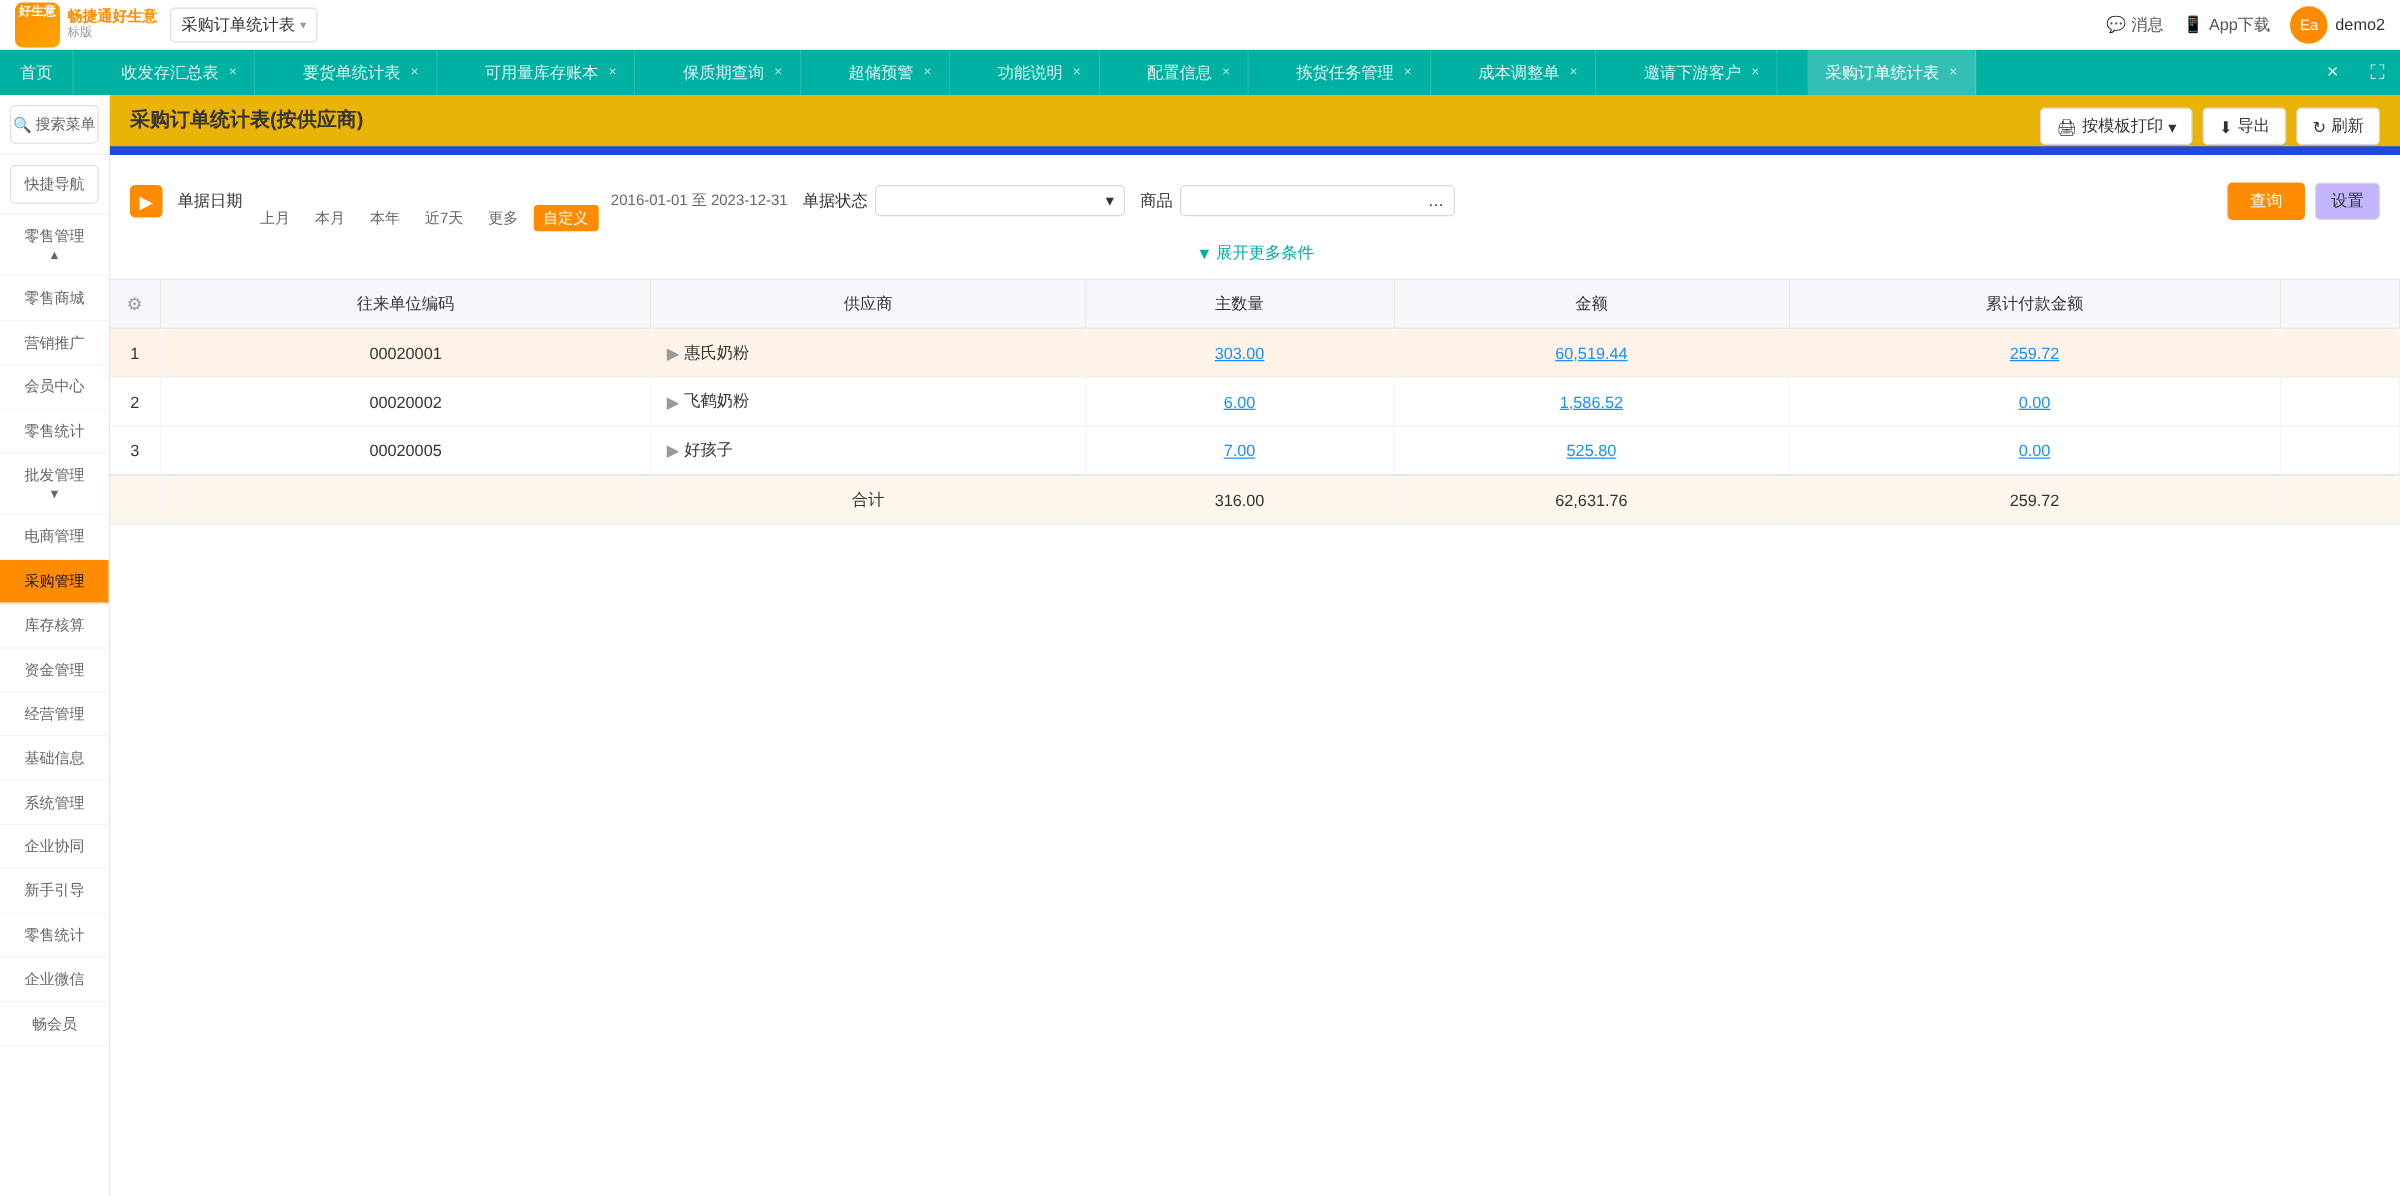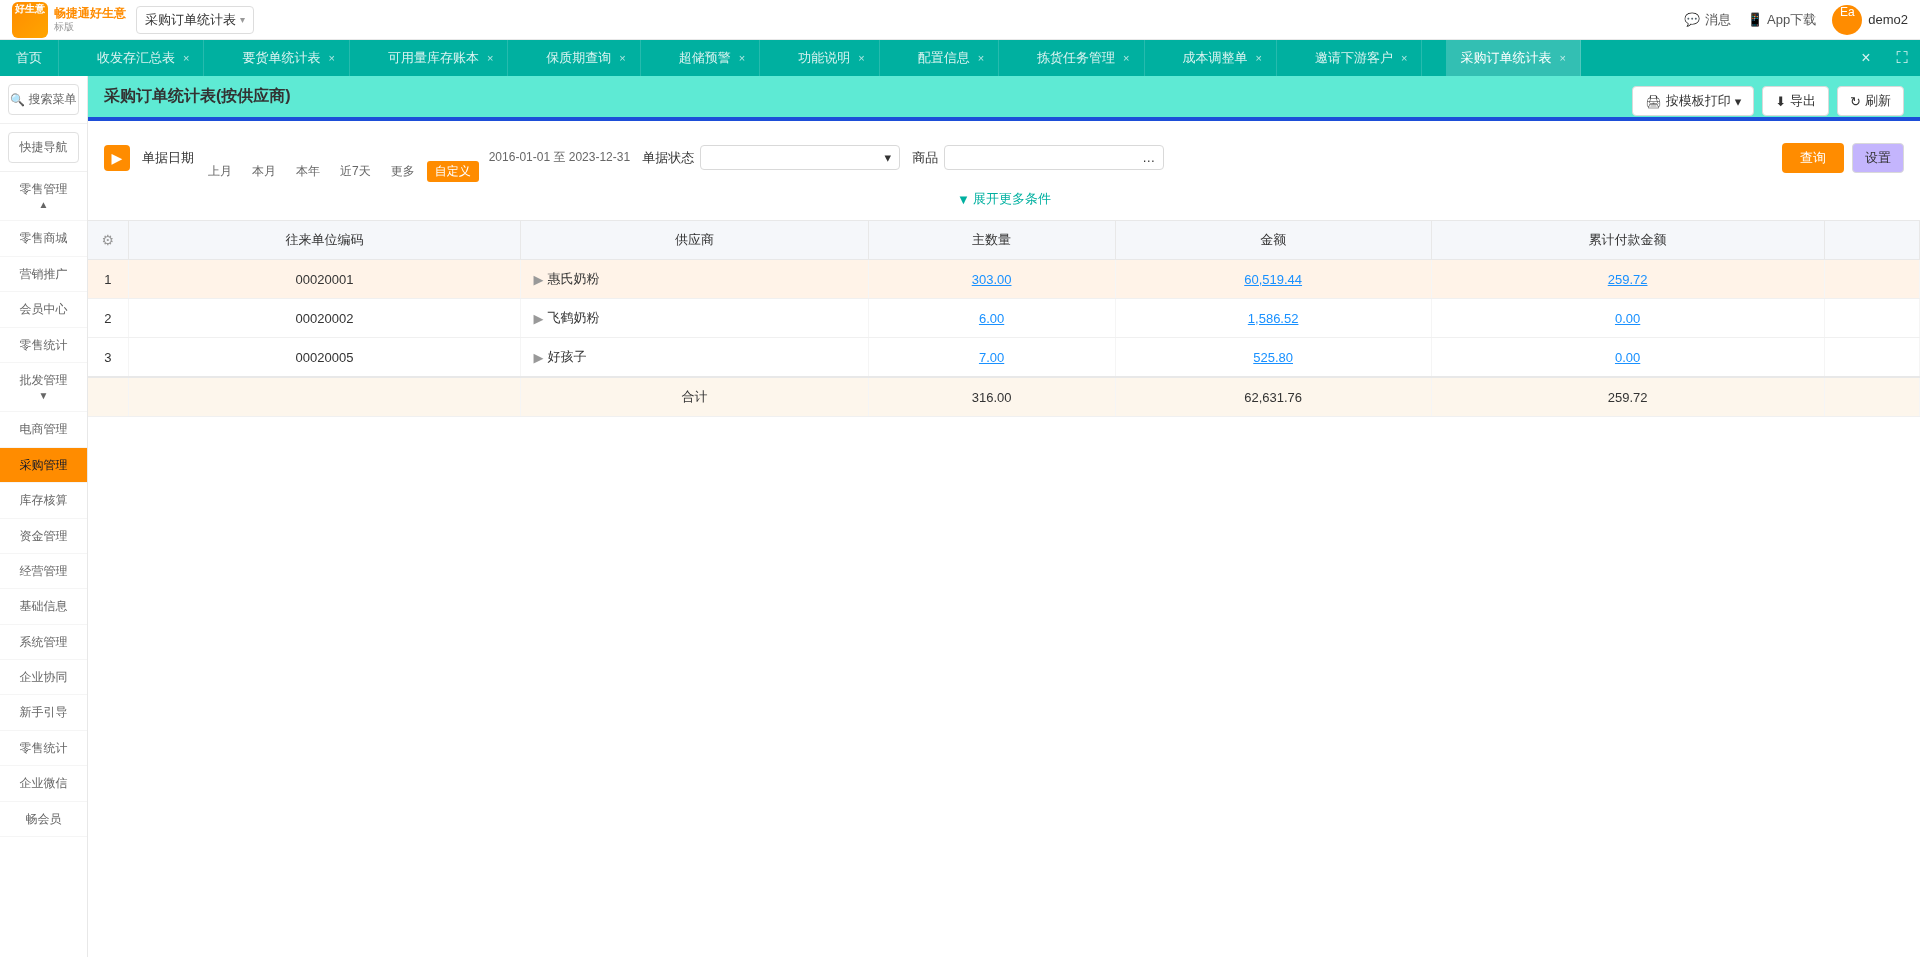--- a/index.html
+++ b/index.html
@@ -7,21 +7,21 @@
 
     
     .top-bar { height: 40px; background: #fff; display: flex; align-items: center; padding: 0 12px; border-bottom: 1px solid #e8e8e8; gap: 10px; }
     .logo-area { display: flex; align-items: center; gap: 6px; }
     .logo-icon { width: 36px; height: 36px; background: linear-gradient(135deg, #ff8c00, #ffa500); border-radius: 6px; display: flex; justify-content: center; color: white; font-size: 11px; font-weight: bold; }
     .logo-text { font-size: 11px; color: #ff8c00; line-height: 1.2; }
     .workspace-selector { display: flex; align-items: center; gap: 4px; font-size: 13px; color: #333; cursor: pointer; padding: 4px 8px; border-radius: 4px; border: 1px solid #ddd; }
     .workspace-selector .chevron { color: #999; font-size: 10px; }
     .top-bar-right { margin-left: auto; display: flex; align-items: center; gap: 16px; }
     .top-bar-icon-btn { display: flex; align-items: center; gap: 4px; color: #555; cursor: pointer; font-size: 13px; }
-    .user-avatar { width: 30px; height: 30px; border-radius: 50%; background: #ff8c00; display: flex; align-items: flex-start; justify-content: center; color: white; font-size: 12px; cursor: pointer; overflow: hidden; }
+    .user-avatar { width: 30px; height: 30px; border-radius: 50%; background: #ff8c00; display: flex; align-items: center; justify-content: center; color: white; font-size: 12px; cursor: pointer; overflow: hidden; }
     .user-name { font-size: 13px; color: #333; cursor: pointer; }
 
     
     .nav-tabs { height: 36px; background: #00b0a0; display: flex; align-items: stretch; overflow: hidden; gap: 24px; }
     .nav-tab { display: flex; align-items: center; padding: 0 14px; color: rgba(255,255,255,0.85); font-size: 13px; cursor: pointer; white-space: nowrap; border-right: 1px solid rgba(255,255,255,0.15); gap: 4px; }
     .nav-tab.active { background: rgba(255,255,255,0.2); color: #fff; font-weight: 400; }
     .nav-tab .close-btn { font-size: 11px; color: rgba(255,255,255,0.7); margin-left: 4px; cursor: pointer; }
     .nav-tab-home { padding: 0 16px; }
     .nav-tab-end { margin-left: auto; display: flex; align-items: center; }
     .nav-end-btn { width: 36px; height: 36px; display: flex; align-items: center; justify-content: center; color: rgba(255,255,255,0.85); cursor: pointer; font-size: 16px; }
@@ -231,21 +231,21 @@
     <div class="sidebar-item">
       <span class="item-label">企业微信</span>
     </div>
     <div class="sidebar-item">
       <span class="item-label">畅会员</span>
     </div>
   </div>
 
   <div class="content-area">
 
-    <div style="background:#5eead4; padding: 10px 16px 0 16px; position:relative; border-bottom: 4px solid #1d4ed8;">
+    <div style="background:#eab308; padding: 10px 16px 0 16px; position:relative; border-bottom: 7px solid #1d4ed8;">
       <div style="font-size:16px; font-weight:600; color:#333; margin-bottom:10px;">采购订单统计表(按供应商)</div>
 
       <div style="position:absolute; right:16px; top:10px; display:flex; align-items:center; gap:8px;">
         <button class="btn-print">
           <span>🖨</span>
           <span>按模板打印</span>
           <span>▾</span>
         </button>
         <button class="btn-export">
           <span>⬇</span>

